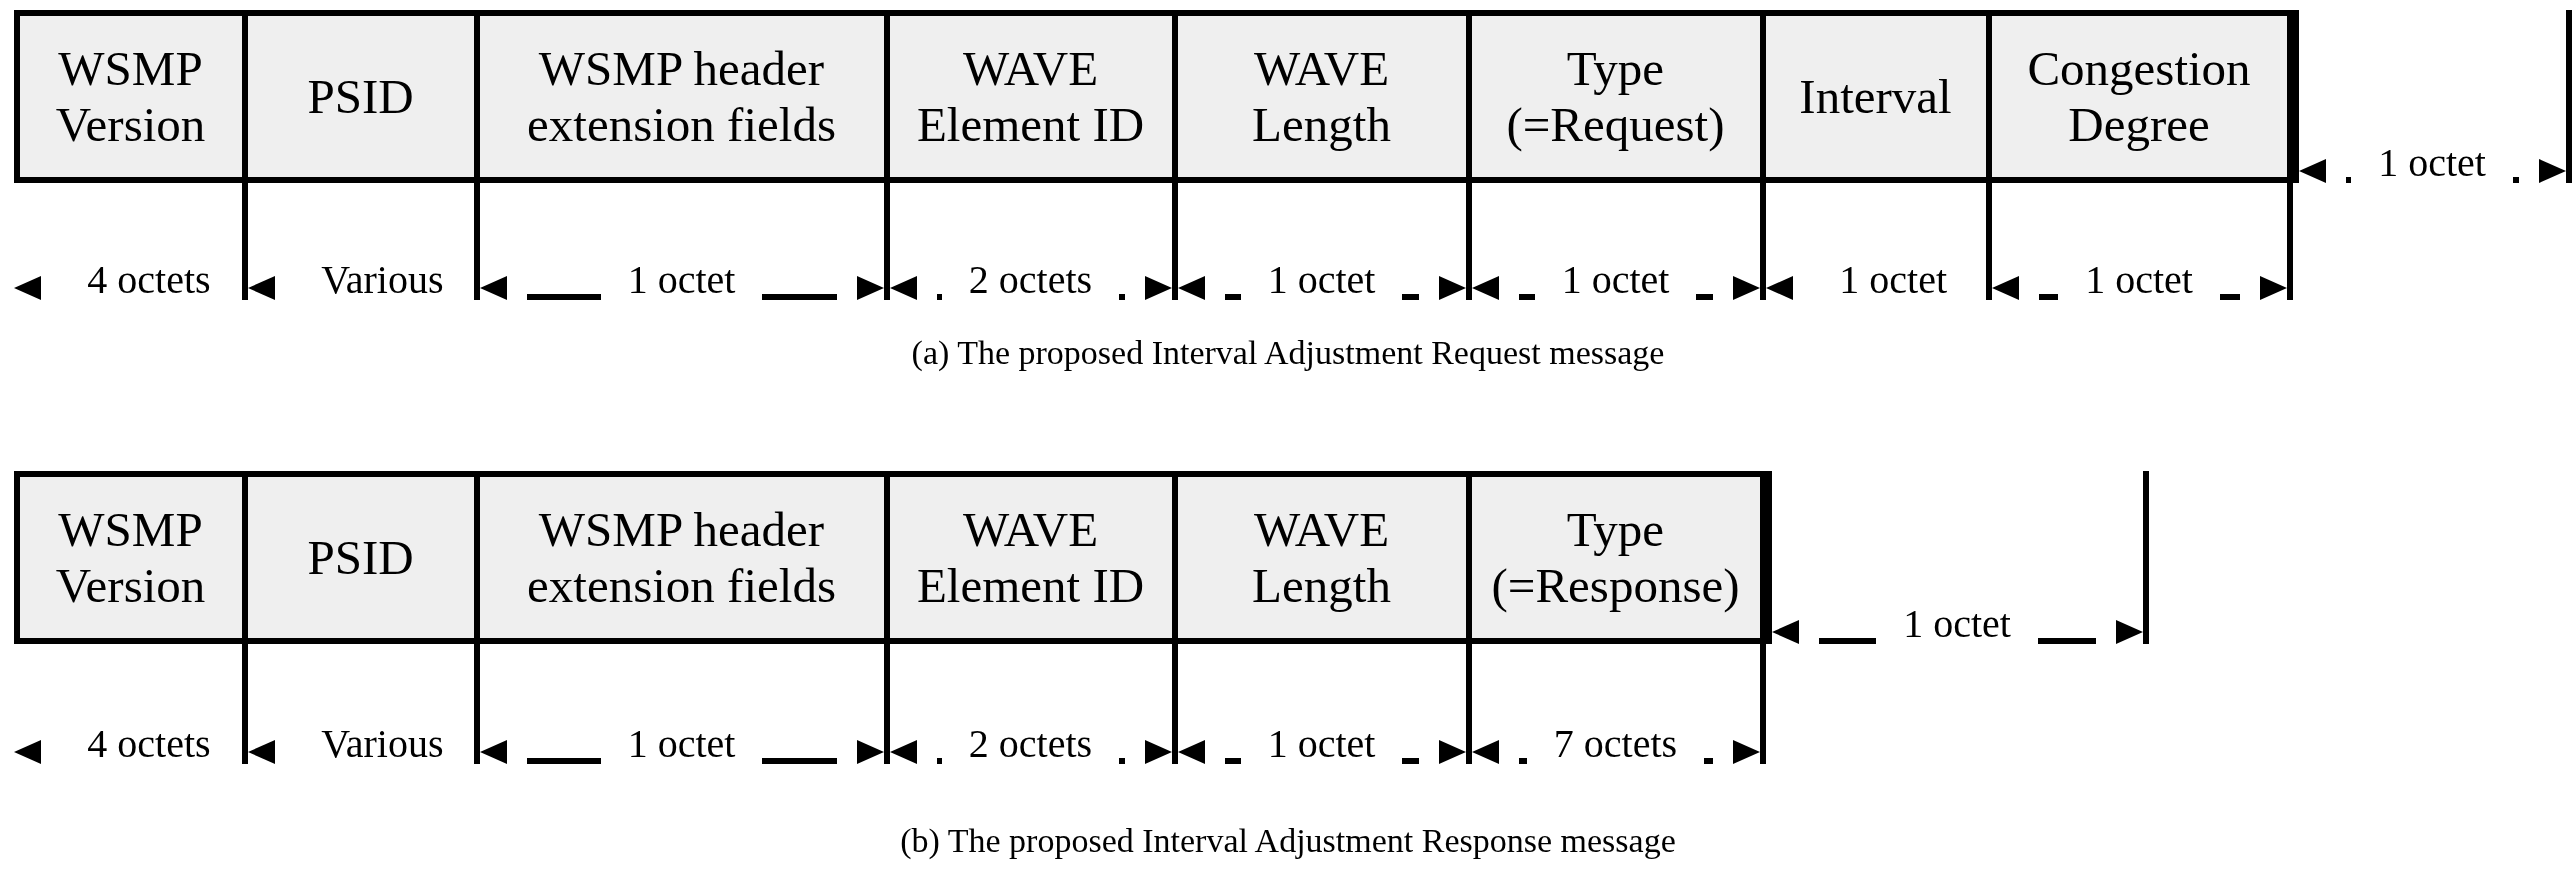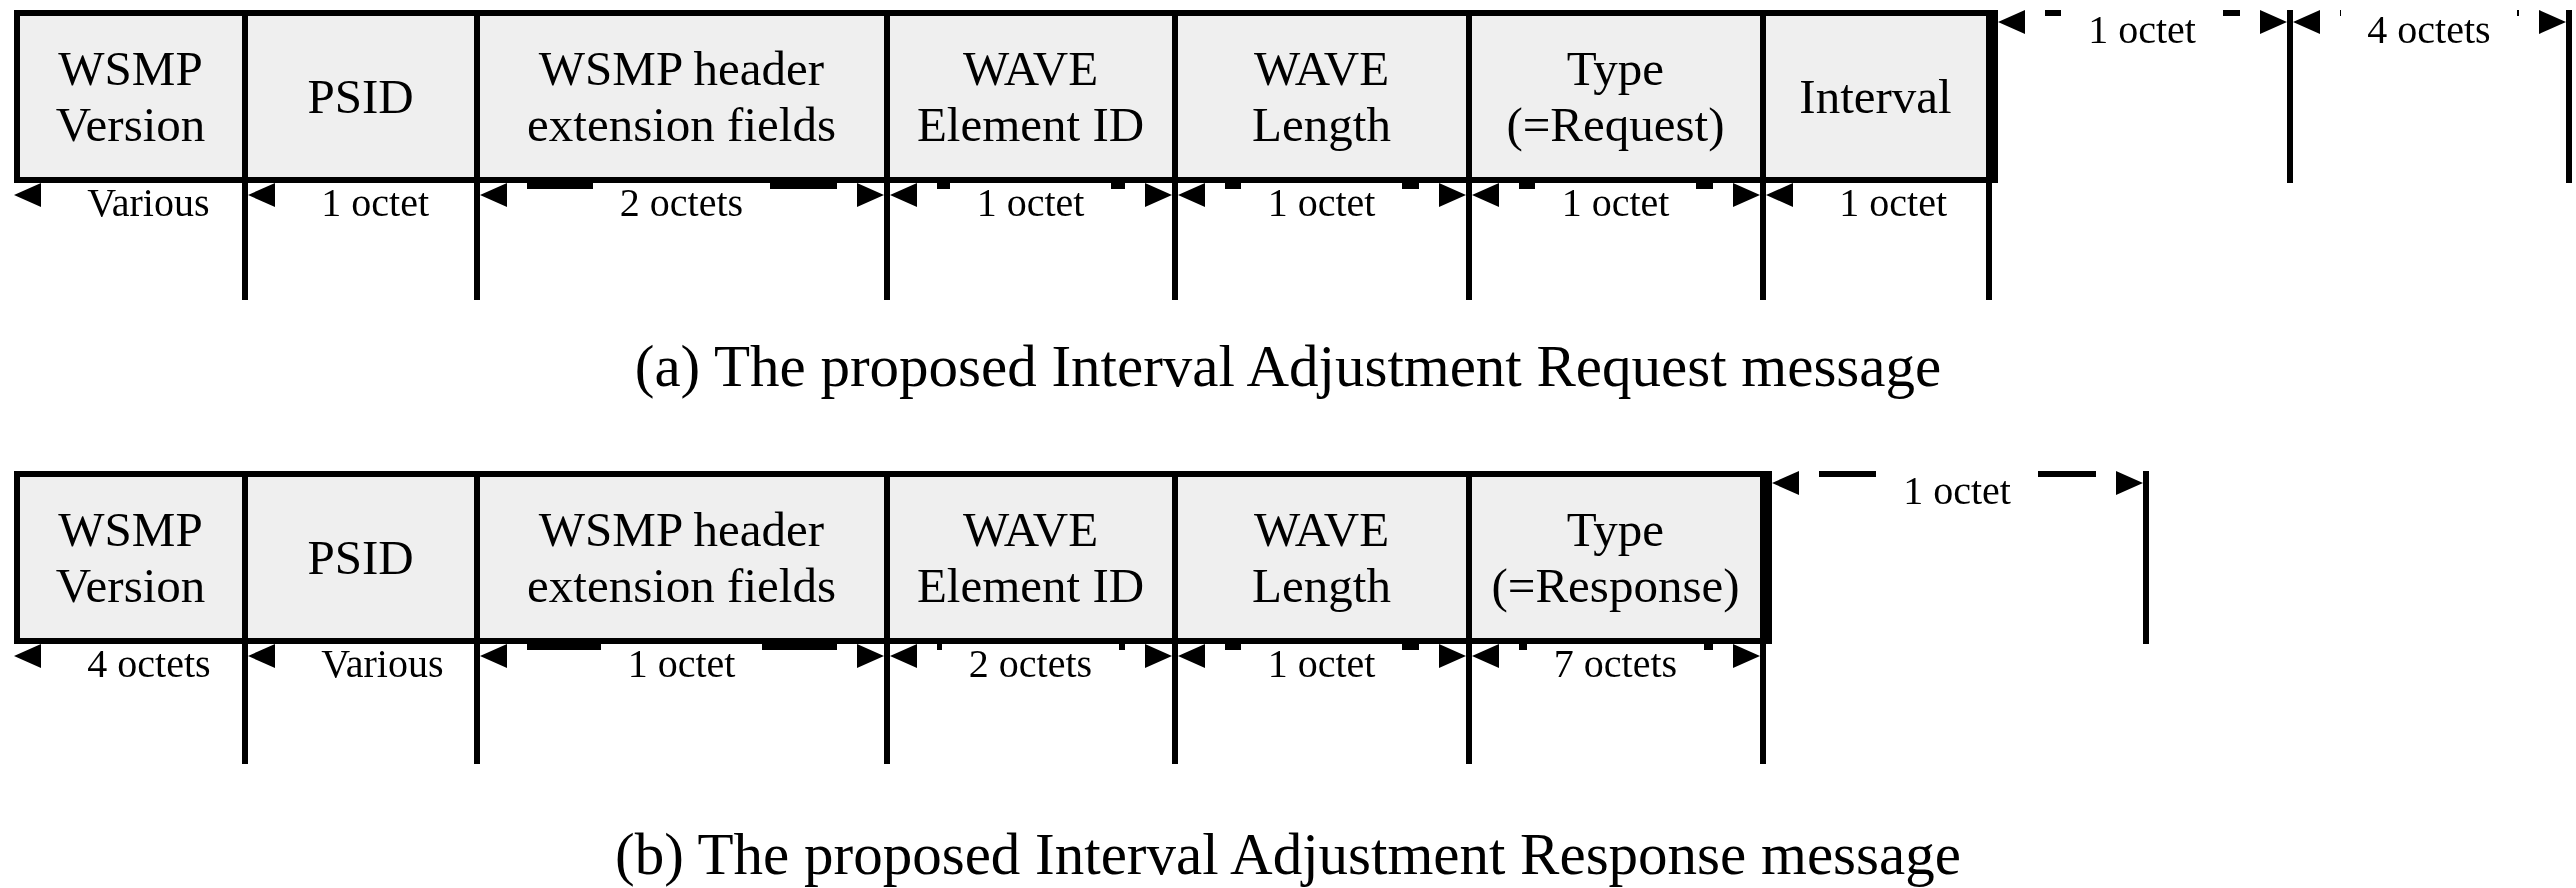--- a/index.html
+++ b/index.html
@@ -44,21 +44,21 @@
     font-size: 49px;
     line-height: 1.13;
     padding: 0 3.4px;
   }
   .fcell.first { border-left-width: 6px; }
   .mcell {
     box-sizing: border-box;
     border: 0 solid #000000;
     border-right-width: 6px;
     display: flex;
-    align-items: flex-start;
+    align-items: flex-end;
     overflow: hidden;
     gap: 20px;
   }
   .mcell.first { border-left-width: 6px; }
   .ah {
     width: 0; height: 0; flex: none;
     border-top: 12.7px solid transparent;
     border-bottom: 12.7px solid transparent;
   }
   .ah-l { border-right: 27px solid #000000; }
@@ -69,21 +69,21 @@
     padding: 0 6.8px;
     font-size: 40px;
     line-height: 1;
     white-space: nowrap;
   }
   .caption {
     position: absolute;
     left: 0;
     width: 2576px;
     text-align: center;
-    font-size: 59px;
+    font-size: 34px;
     line-height: 1.15;
   }
   #caption-a { top: 333px; }
   #caption-b { top: 821px; }
 </style>
 </head>
 <body>
 
 <div id="page">
 
@@ -93,20 +93,22 @@
     <div class="fcell">PSID</div>
     <div class="fcell">WSMP header
 extension fields</div>
     <div class="fcell">WAVE
 Element ID</div>
     <div class="fcell">WAVE
 Length</div>
     <div class="fcell">Type
 (=Request)</div>
     <div class="fcell">Interval</div>
+    <div class="fcell">Congestion
+Degree</div>
 
     <div class="mcell first">
       <span class="ah ah-l"></span>
         <span class="shaft"></span>
         <span class="mlabel">1 octet</span>
         <span class="shaft"></span>
         <span class="ah ah-r"></span>
     </div>
     <div class="mcell">
       <span class="ah ah-l"></span>

